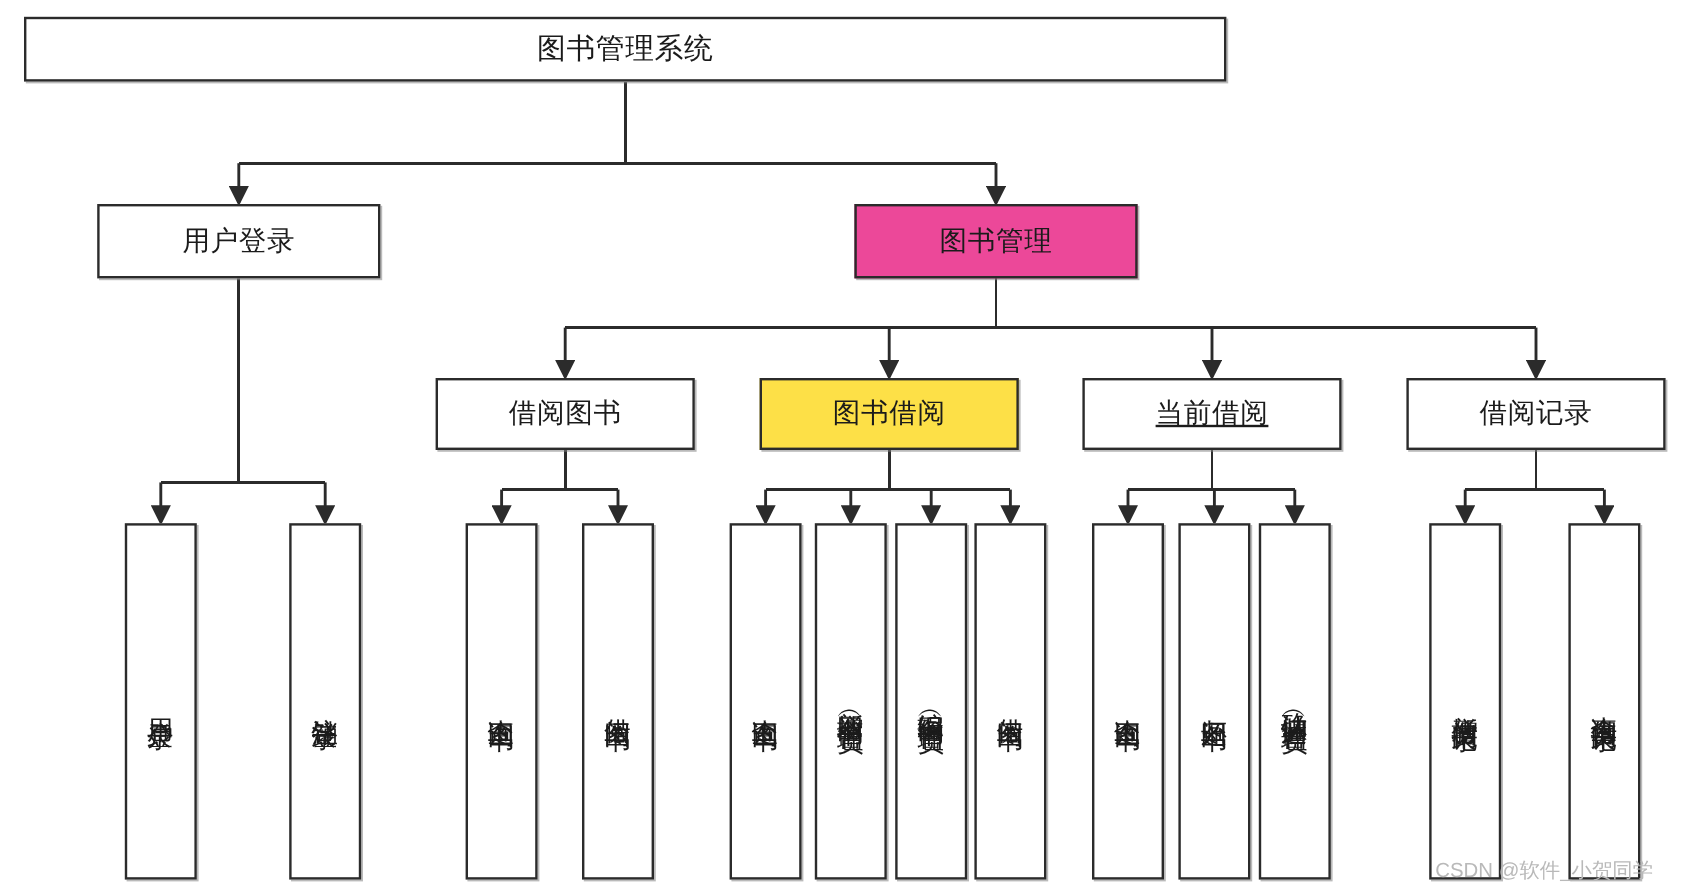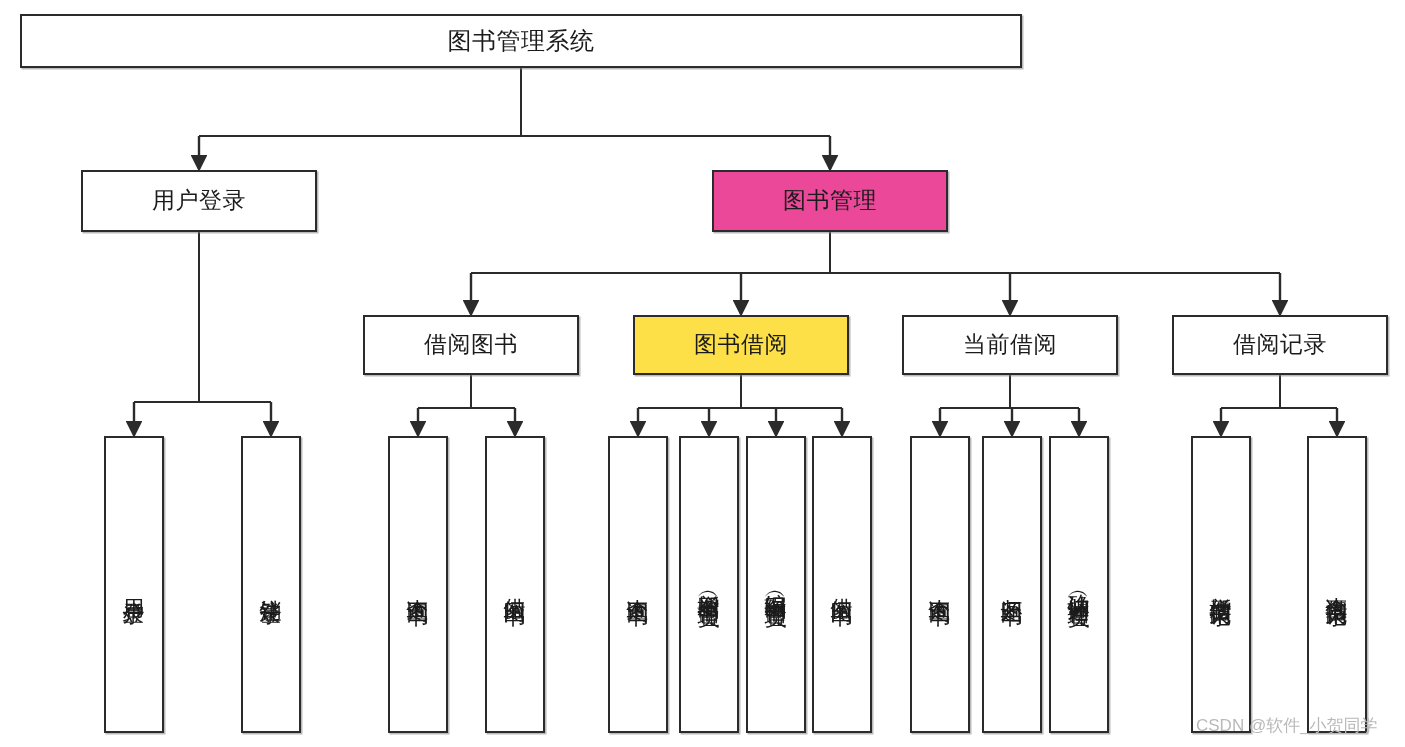--- a/index.html
+++ b/index.html
@@ -125,21 +125,21 @@
       </div>
       <div class="node horiz" style="left: 712px; top: 170px; width: 236px; height: 62px; border-color: rgb(43, 43, 43); background: #ec4899;">
         <span class="node-label">图书管理</span>
       </div>
       <div class="node horiz" style="left: 363px; top: 315px; width: 216px; height: 60px; border-color: rgb(43, 43, 43); background: rgb(255, 255, 255);">
         <span class="node-label">借阅图书</span>
       </div>
       <div class="node horiz" style="left: 633px; top: 315px; width: 216px; height: 60px; border-color: rgb(43, 43, 43); background: #fde047;">
         <span class="node-label">图书借阅</span>
       </div>
-      <div class="node horiz" style="left: 902px; top: 315px; width: 216px; height: 60px; border-color: rgb(43, 43, 43); background: rgb(255, 255, 255);">
+      <div class="node horiz" style="left: 902px; top: 315px; width: 216px; height: 60px; border-color: rgb(43, 43, 43); background: rgb(255, 255, 255); text-decoration: underline;">
         <span class="node-label">当前借阅</span>
       </div>
       <div class="node horiz" style="left: 1172px; top: 315px; width: 216px; height: 60px; border-color: rgb(43, 43, 43); background: rgb(255, 255, 255);">
         <span class="node-label">借阅记录</span>
       </div>
       <div class="node vert" style="left: 104px; top: 436px; width: 60px; height: 297px; border-color: rgb(43, 43, 43); background: rgb(255, 255, 255);">
         <span class="node-label">用户登录</span>
       </div>
       <div class="node vert" style="left: 241px; top: 436px; width: 60px; height: 297px; border-color: rgb(43, 43, 43); background: rgb(255, 255, 255);">
         <span class="node-label">注销登录</span>

